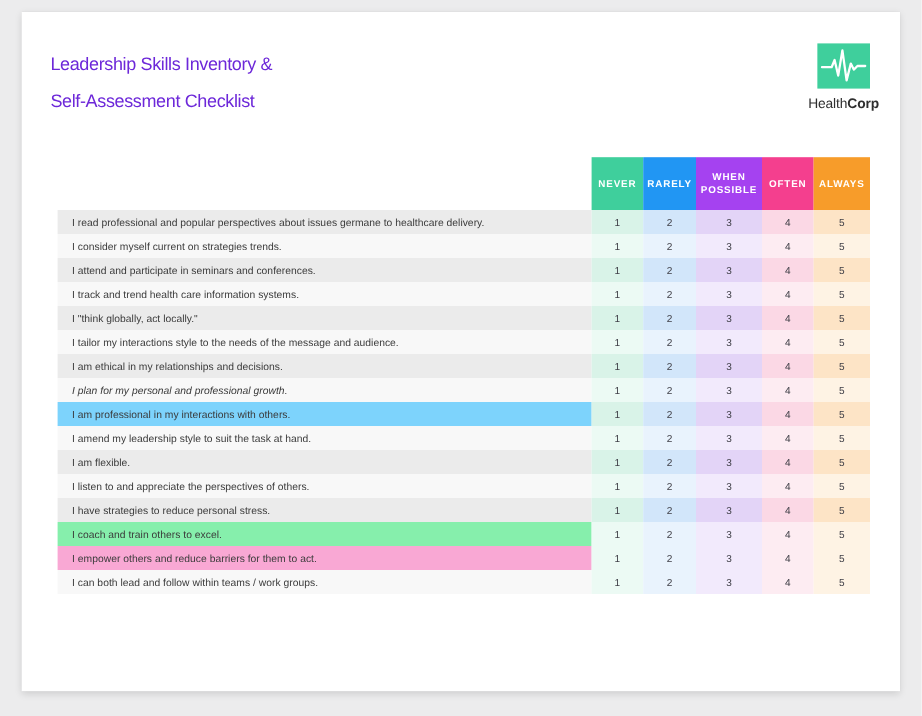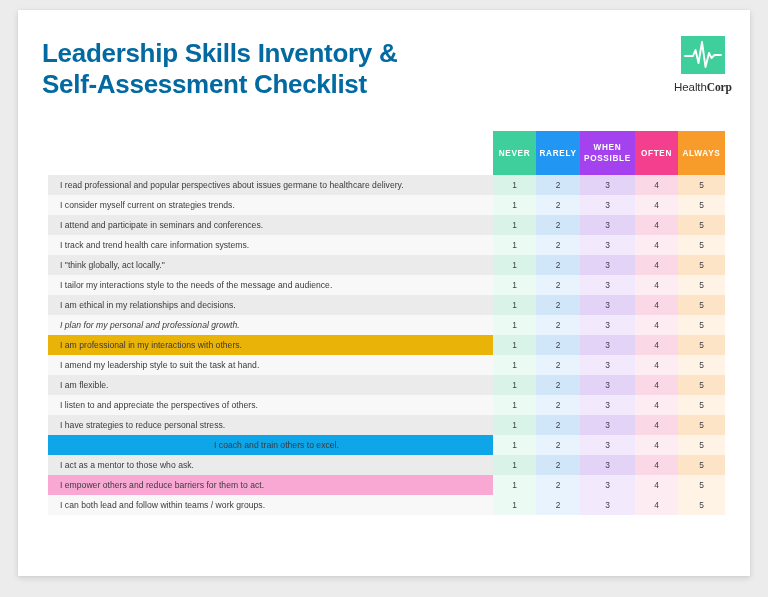--- a/index.html
+++ b/index.html
@@ -30,23 +30,23 @@
     width: 732px;
     height: 110px;
   }
   .title-block {
     position: absolute;
     left: 24px;
     top: 28px;
     width: 430px;
   }
   .title-line {
-    font-size: 26px;
-    font-weight: bold;
-    color: #0369a1;
+    font-size: 15px;
+    font-weight: normal;
+    color: #6d28d9;
     letter-spacing: -0.3px;
     line-height: 31px;
     white-space: nowrap;
   }
   .logo-block {
     position: absolute;
     left: 650px;
     top: 26px;
     width: 70px;
     text-align: center;
@@ -57,21 +57,21 @@
     margin: 0 auto;
     display: block;
   }
   .logo-text {
     margin-top: 7px;
     font-size: 11.5px;
     color: #2e2e2e;
     letter-spacing: -0.1px;
     white-space: nowrap;
   }
-  .logo-text .lt-bold { font-weight: bold; font-family: Liberation Serif, serif; }
+  .logo-text .lt-bold { font-weight: bold; }
 
   .table-wrap {
     position: absolute;
     left: 0;
     top: 121px;
     width: 732px;
   }
   table.matrix {
     border-collapse: collapse;
     border-spacing: 0;
@@ -260,21 +260,21 @@
             <td class="stmt" style="background: rgb(248, 248, 248); font-style: italic;">I plan for my personal and professional growth.</td>
             <td class="rate" style="background: rgb(236, 250, 244);">1</td>
             <td class="rate" style="background: rgb(233, 243, 253);">2</td>
             <td class="rate" style="background: rgb(242, 234, 252);">3</td>
             <td class="rate" style="background: rgb(253, 236, 242);">4</td>
             <td class="rate" style="background: rgb(254, 243, 228);">5</td>
             <td class="gap"></td>
           </tr>
           <tr>
             <td class="gap"></td>
-            <td class="stmt" style="background: #eab308;">I am professional in my interactions with others.</td>
+            <td class="stmt" style="background: #7dd3fc;">I am professional in my interactions with others.</td>
             <td class="rate" style="background: rgb(217, 243, 232);">1</td>
             <td class="rate" style="background: rgb(210, 230, 250);">2</td>
             <td class="rate" style="background: rgb(227, 212, 247);">3</td>
             <td class="rate" style="background: rgb(251, 216, 229);">4</td>
             <td class="rate" style="background: rgb(253, 228, 198);">5</td>
             <td class="gap"></td>
           </tr>
           <tr>
             <td class="gap"></td>
             <td class="stmt" style="background: rgb(248, 248, 248);">I amend my leadership style to suit the task at hand.</td>
@@ -310,36 +310,26 @@
             <td class="stmt" style="background: rgb(235, 235, 235);">I have strategies to reduce personal stress.</td>
             <td class="rate" style="background: rgb(217, 243, 232);">1</td>
             <td class="rate" style="background: rgb(210, 230, 250);">2</td>
             <td class="rate" style="background: rgb(227, 212, 247);">3</td>
             <td class="rate" style="background: rgb(251, 216, 229);">4</td>
             <td class="rate" style="background: rgb(253, 228, 198);">5</td>
             <td class="gap"></td>
           </tr>
           <tr>
             <td class="gap"></td>
-            <td class="stmt" style="background: #0ea5e9; text-align: center;">I coach and train others to excel.</td>
-            <td class="rate" style="background: rgb(236, 250, 244);">1</td>
-            <td class="rate" style="background: rgb(233, 243, 253);">2</td>
-            <td class="rate" style="background: rgb(242, 234, 252);">3</td>
-            <td class="rate" style="background: rgb(253, 236, 242);">4</td>
-            <td class="rate" style="background: rgb(254, 243, 228);">5</td>
-            <td class="gap"></td>
-          </tr>
-          <tr>
-            <td class="gap"></td>
-            <td class="stmt" style="background: rgb(235, 235, 235);">I act as a mentor to those who ask.</td>
-            <td class="rate" style="background: rgb(217, 243, 232);">1</td>
-            <td class="rate" style="background: rgb(210, 230, 250);">2</td>
-            <td class="rate" style="background: rgb(227, 212, 247);">3</td>
-            <td class="rate" style="background: rgb(251, 216, 229);">4</td>
-            <td class="rate" style="background: rgb(253, 228, 198);">5</td>
+            <td class="stmt" style="background: #86efac;">I coach and train others to excel.</td>
+            <td class="rate" style="background: rgb(236, 250, 244);">1</td>
+            <td class="rate" style="background: rgb(233, 243, 253);">2</td>
+            <td class="rate" style="background: rgb(242, 234, 252);">3</td>
+            <td class="rate" style="background: rgb(253, 236, 242);">4</td>
+            <td class="rate" style="background: rgb(254, 243, 228);">5</td>
             <td class="gap"></td>
           </tr>
           <tr>
             <td class="gap"></td>
             <td class="stmt" style="background: #f9a8d4;">I empower others and reduce barriers for them to act.</td>
             <td class="rate" style="background: rgb(236, 250, 244);">1</td>
             <td class="rate" style="background: rgb(233, 243, 253);">2</td>
             <td class="rate" style="background: rgb(242, 234, 252);">3</td>
             <td class="rate" style="background: rgb(253, 236, 242);">4</td>
             <td class="rate" style="background: rgb(254, 243, 228);">5</td>

